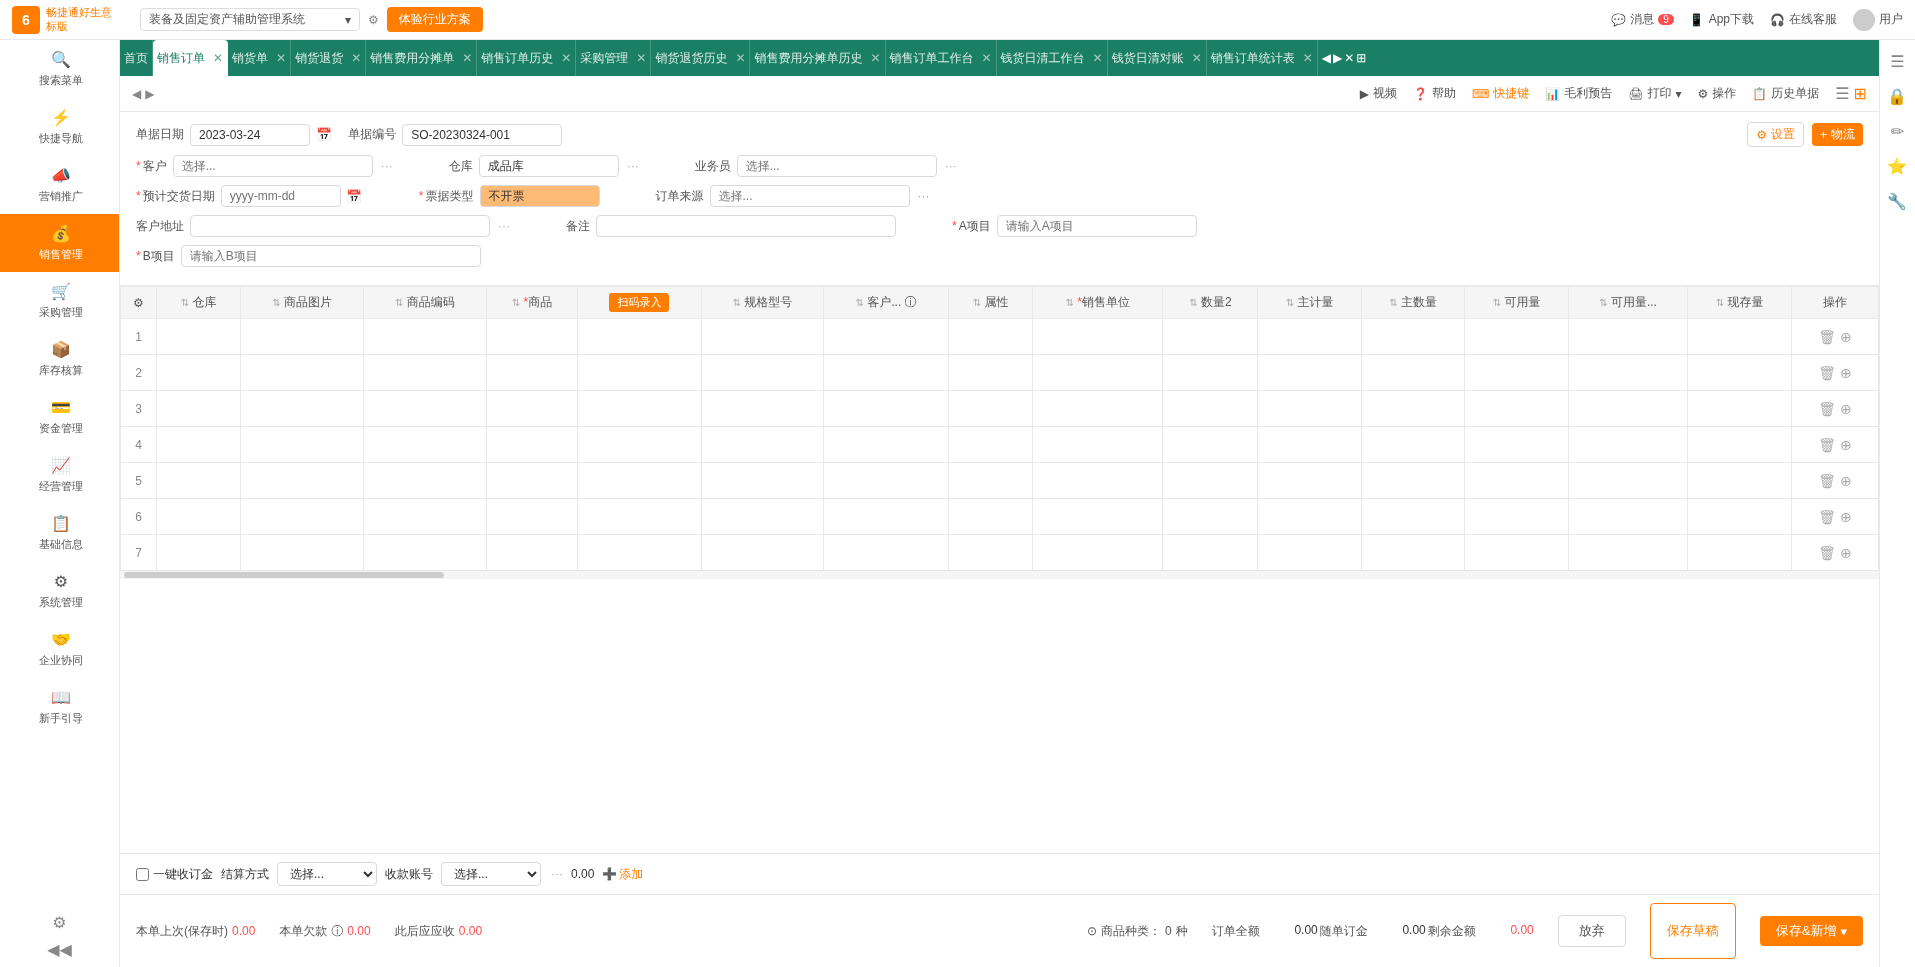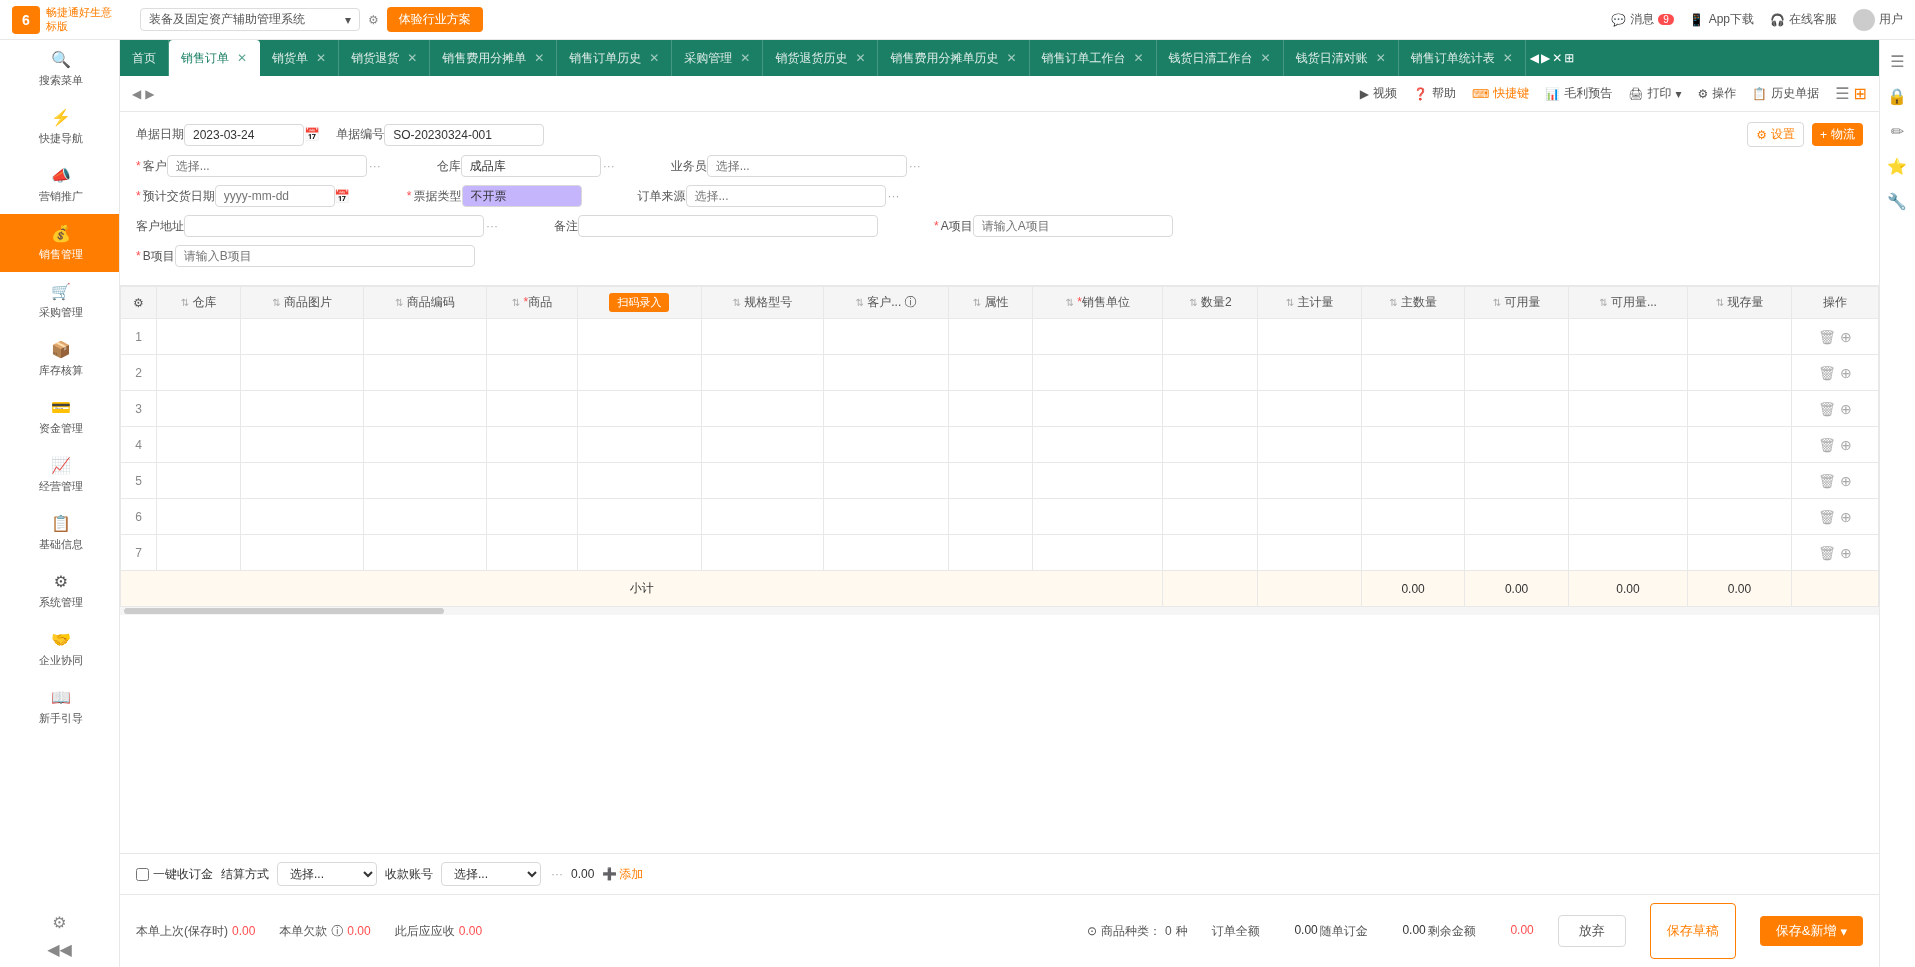--- a/index.html
+++ b/index.html
@@ -25,39 +25,39 @@
     .sidebar-item .icon { font-size: 16px; }
     .sidebar-bottom { margin-top: auto; padding: 8px 0; display: flex; flex-direction: column; align-items: center; gap: 8px; }
     .sidebar-bottom-icon { cursor: pointer; color: #888; font-size: 16px; }
 
     
     .main { flex: 1; display: flex; flex-direction: column; overflow: hidden; }
 
     
     .nav-tabs { height: 36px; background: #1a7f64; display: flex; align-items: center; overflow-x: auto; gap: 0; }
     .nav-tabs::-webkit-scrollbar { display: none; }
-    .nav-tab { padding: 0 12px; height: 36px; display: flex; align-items: center; gap: 4px; cursor: pointer; color: rgba(255,255,255,0.85); font-size: 12px; white-space: nowrap; border-right: 1px solid rgba(255,255,255,0.2); }
+    .nav-tab { padding: 0 4px; height: 36px; display: flex; align-items: center; gap: 4px; cursor: pointer; color: rgba(255,255,255,0.85); font-size: 12px; white-space: nowrap; border-right: 1px solid rgba(255,255,255,0.2); }
     .nav-tab.active { background: #fff; color: #1a7f64; border-radius: 4px 4px 0 0; }
     .nav-tab .close-x { margin-left: 4px; opacity: 0.7; }
     .nav-tab-arrows { display: flex; align-items: center; padding: 0 4px; color: #fff; cursor: pointer; gap: 2px; }
 
     
     .toolbar { height: 36px; background: #fff; display: flex; align-items: center; padding: 0 12px; border-bottom: 1px solid #e8e8e8; gap: 16px; justify-content: flex-end; }
     .toolbar-item { display: flex; align-items: center; gap: 4px; cursor: pointer; color: #555; font-size: 12px; }
     .toolbar-item.orange { color: #ff7d00; }
 
     
     .form-area { background: #fff; padding: 10px 16px; border-bottom: 1px solid #e8e8e8; }
     .form-row { display: flex; align-items: center; gap: 16px; margin-bottom: 8px; }
-    .form-field { display: flex; align-items: center; }
+    .form-field { display: flex; align-items: center; gap: 6px; }
     .form-label { color: #555; font-size: 12px; white-space: nowrap; }
     .form-label.required::before { content: '*'; color: #ff4d4f; margin-right: 2px; }
     .form-input { border: 1px solid #d9d9d9; border-radius: 4px; padding: 3px 8px; font-size: 12px; color: #333; background: #fff; min-width: 120px; }
     .form-input-wide { min-width: 200px; }
-    .form-select { border: 1px solid #d9d9d9; border-radius: 4px; padding: 3px 24px 3px 8px; font-size: 12px; color: #333; background: #c4b5fd; appearance: none; cursor: pointer; }
+    .form-select { border: 1px solid #d9d9d9; border-radius: 4px; padding: 3px 24px 3px 8px; font-size: 12px; color: #333; background: #fdba74; appearance: none; cursor: pointer; }
     .form-dots { color: #aaa; cursor: pointer; margin-left: 2px; }
     .cal-icon { color: #aaa; cursor: pointer; font-size: 13px; }
     .form-divider { flex: 1; }
 
     
     .content-tabs { display: flex; align-items: center; padding: 0 16px; background: #fff; border-bottom: 1px solid #e8e8e8; gap: 0; }
     .content-tab { padding: 8px 16px; cursor: pointer; font-size: 13px; color: #555; border-bottom: 2px solid transparent; }
     .content-tab.active { color: #ff7d00; border-bottom-color: #ff7d00; font-weight: 500; }
 
     
@@ -544,30 +544,20 @@
               <td></td>
               <td></td>
               <td></td>
               <td></td>
               <td></td>
               <td></td>
               <td></td>
             <td class="col-actions"><span class="action-icon">🗑</span><span class="action-icon">⊕</span></td>
           </tr>
 
-          <tr class="subtotal-row">
-            <td colspan="10" class="subtotal-label">小计</td>
-            <td></td>
-            <td></td>
-            <td class="subtotal-val">0.00</td>
-            <td class="subtotal-val">0.00</td>
-            <td class="subtotal-val">0.00</td>
-            <td class="subtotal-val">0.00</td>
-            <td></td>
-          </tr>
         </tbody>
       </table>
 
       <div class="scroll-area">
         <div class="scroll-thumb"></div>
       </div>
     </div>
 
     <div class="bottom-bar">
       <label class="bottom-checkbox">

